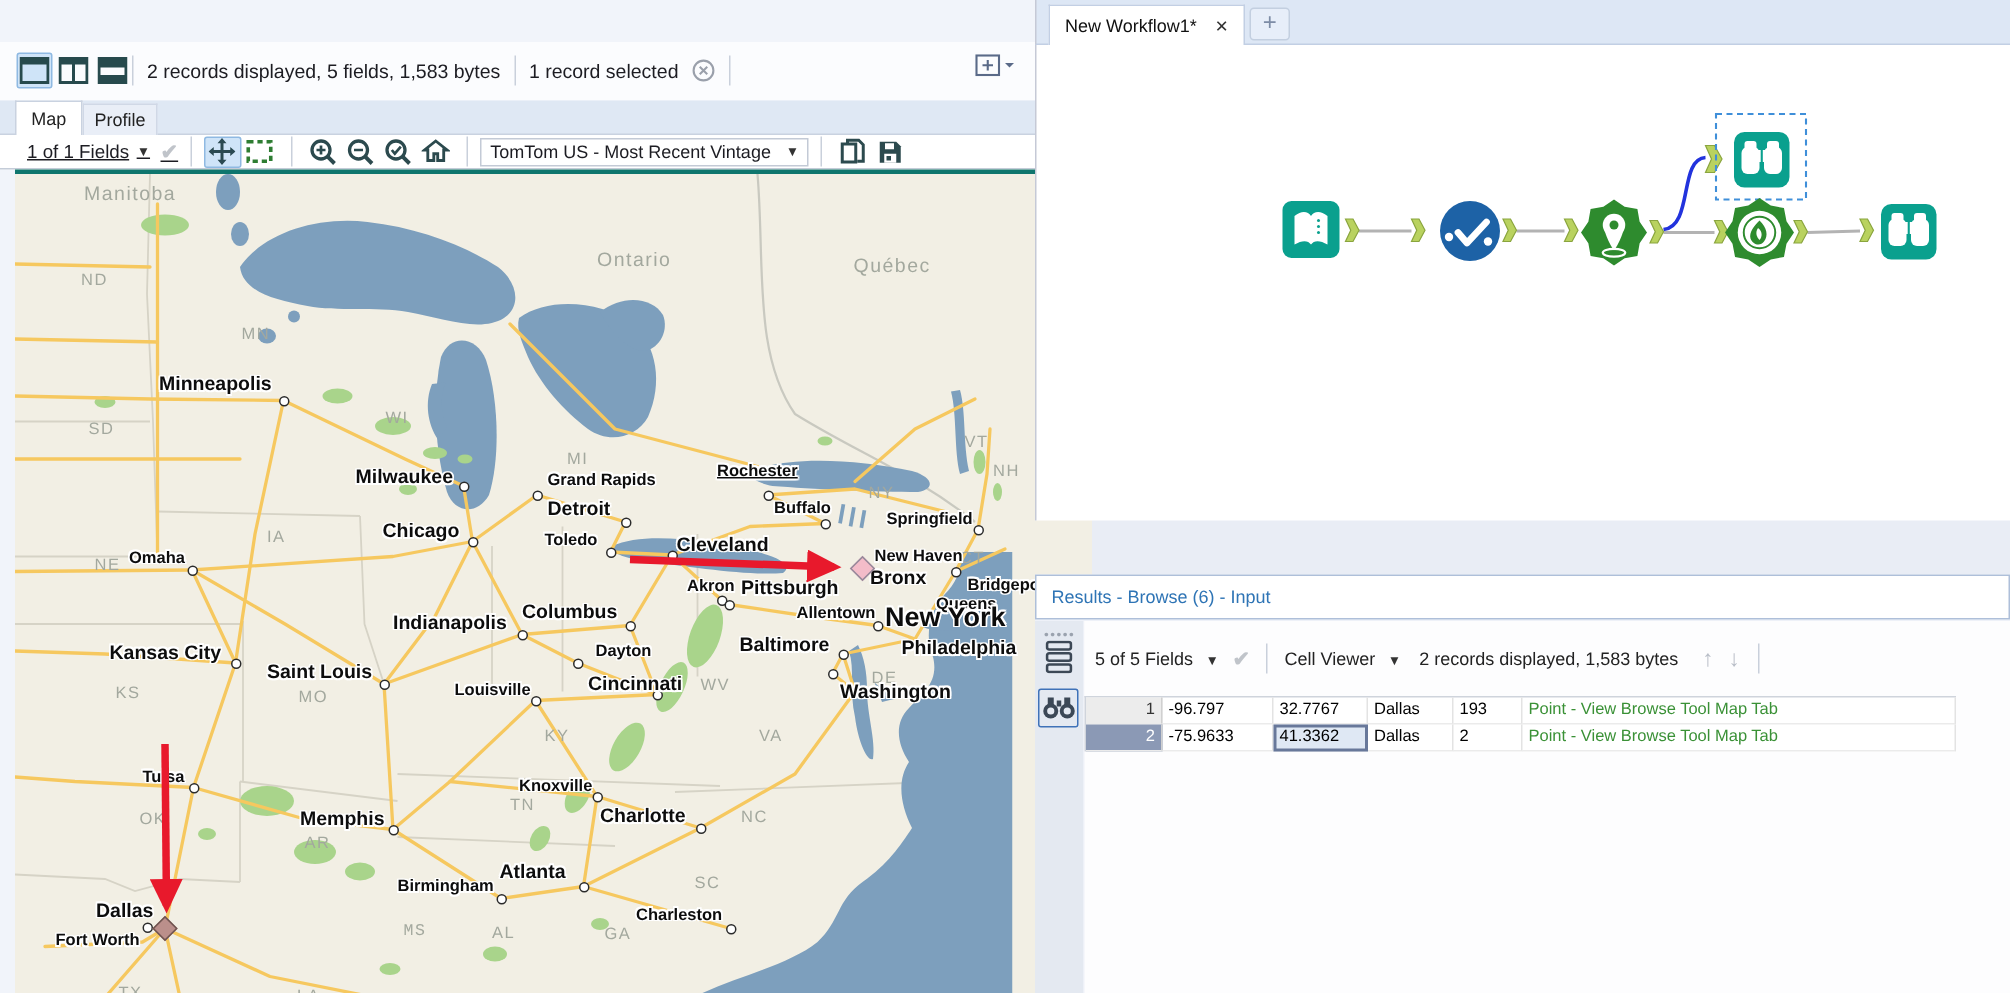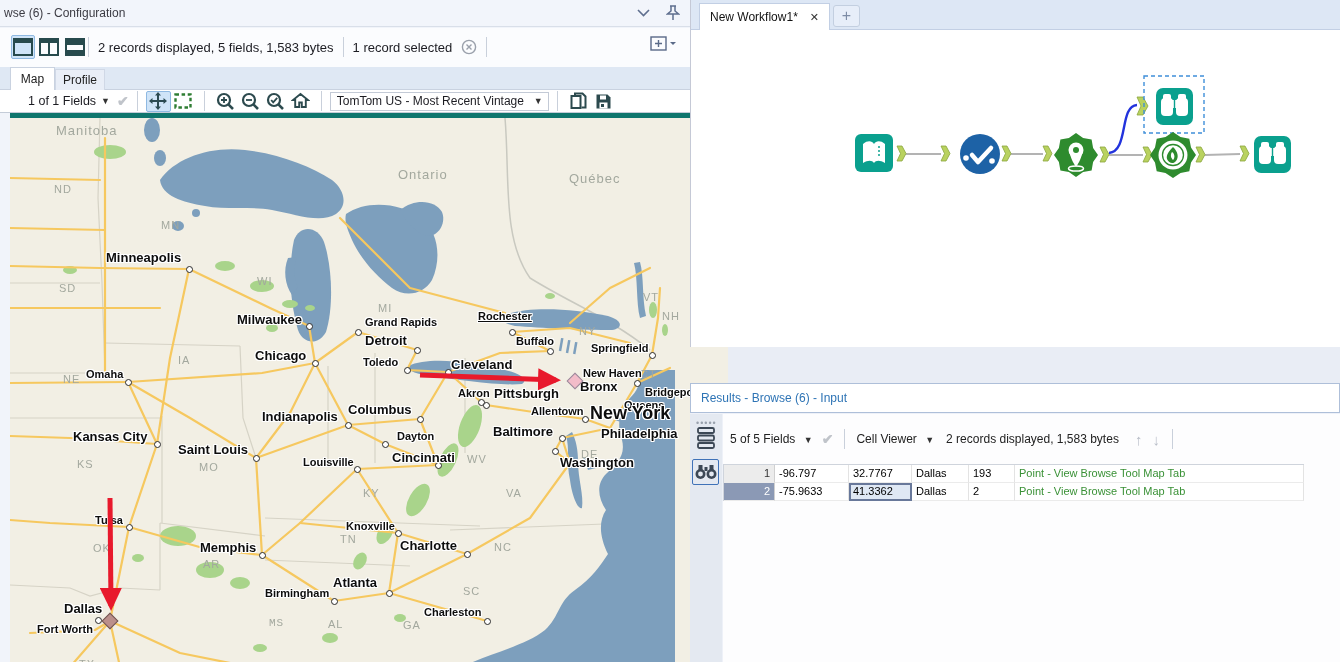--- a/index.html
+++ b/index.html
@@ -28,21 +28,21 @@
   .tab.idle { left:55px; top:2px; width:50px; height:21px; line-height:20px; background:#e9eef7; border:1px solid #d0d8e6; border-bottom:none; }
 
   .map-toolbar { position:absolute; left:0; top:90px; width:690px; height:23px; background:#fff; border-bottom:1px solid #c4ccd8; display:flex; align-items:center; font-size:12.5px; color:#1c1c22; }
   .mtb-item { display:flex; align-items:center; }
   .caret { font-size:9px; color:#333; margin-left:5px; }
   .gray-check { color:#c0c4ca; font-size:14px; font-weight:bold; margin-left:7px; }
   .tool-btn { width:25px; height:21px; display:flex; align-items:center; justify-content:center; border:1px solid transparent; border-radius:2px; }
   .tool-btn.sel { background:#cfe4f8; border-color:#8fb9e2; }
   .basemap-dd { width:219px; height:19px; border:1px solid #c3cad6; background:#fff; display:flex; align-items:center; justify-content:space-between; padding:0 5px 0 6px; font-size:12px; }
 
-  .map-box { position:absolute; left:10px; top:113px; width:718px; height:549px; background:#f2efe4; overflow:hidden; border-top:5px solid #0f766e; }
+  .map-box { position:absolute; left:10px; top:113px; width:718px; height:549px; background:#f2efe4; overflow:hidden; border-top:3px solid #0f766e; }
   .map-box svg.base { position:absolute; left:0; top:0; }
   .map-labels { position:absolute; left:0; top:0; width:665px; height:549px; }
   .prov-label { position:absolute; font-size:13px; color:#a3a89e; letter-spacing:1px; white-space:nowrap; }
   .state-label { position:absolute; font-size:11px; color:#a3a89e; letter-spacing:1px; white-space:nowrap; }
   .city-label { position:absolute; font-weight:bold; color:#0d0d0d; white-space:nowrap;
     text-shadow:-1px -1px 0 #fff,1px -1px 0 #fff,-1px 1px 0 #fff,1px 1px 0 #fff,0 -1px 0 #fff,0 1px 0 #fff,-1px 0 0 #fff,1px 0 0 #fff; }
   .city-label.lg { font-size:13px; }
   .city-label.xl { font-size:18px; }
   .city-label.sm { font-size:11px; }
   .city-dot { position:absolute; width:7px; height:7px; border:1.6px solid #2b2b2b; background:#fff; border-radius:50%; }
@@ -77,35 +77,20 @@
   .grec.selrow { background:#8b99b5; color:#fff; }
   .gcent { color:#3a9136; }
   .gfocus { outline:2px solid #68789a; outline-offset:-2px; background:#dfe8f4; }
 </style>
 </head>
 <body>
 
 <div class="app">
 
   <div class="left-panel">
-    <div class="panel-titlebar">
-      <span class="panel-title">wse (6) - Configuration</span>
-      <span class="titlebar-icons">
-        <span class="tb-icon">
-          <svg width="13" height="8" viewBox="0 0 13 8">
-              <polyline points="1,1 6.5,6.5 12,1" fill="none" stroke="#5f6f8f" stroke-width="1.6"></polyline>
-            </svg>
-        </span>
-        <span class="tb-icon">
-          <svg width="14" height="16" viewBox="0 0 14 16">
-              <path d="M4,1 h6 M5,1 v5 l-3.5,3 h11 l-3.5,-3 v-5 M7,9 v6" fill="none" stroke="#5f6f8f" stroke-width="1.5"></path>
-            </svg>
-        </span>
-      </span>
-    </div>
 
     <div class="panel-toolbar">
       <div class="layout-btns">
         <span class="layout-btn sel">
           <svg width="20" height="18" viewBox="0 0 20 18">
               <rect x="1" y="1" width="18" height="16" fill="none" stroke="#274a4d" stroke-width="2"></rect>
               <rect x="1" y="1" width="18" height="4" fill="#274a4d"></rect>
             </svg>
         </span>
         <span class="layout-btn">
@@ -144,21 +129,21 @@
           </svg>
       </span>
     </div>
 
     <div class="tab-row">
       <div class="tab active">Map</div>
       <div class="tab idle">Profile</div>
     </div>
 
     <div class="map-toolbar">
-      <span class="mtb-item" style="margin-left:28px;">
+      <span class="mtb-item" style="margin-left:18px;text-decoration:underline;">
         <span>1 of 1 Fields</span>
         <span class="caret">▼</span>
         <span class="gray-check">✔</span>
       </span>
       <span class="vsep" style="margin:0 8px;"></span>
       <span class="tool-btn sel">
         <svg width="18" height="18" viewBox="0 0 18 18">
             <path d="M9,0 l3,3.5 h-2 v4.5 h4.5 v-2 l3.5,3 -3.5,3 v-2 h-4.5 v4.5 h2 l-3,3.5 -3,-3.5 h2 v-4.5 h-4.5 v2 l-3.5,-3 3.5,-3 v2 h4.5 v-4.5 h-2 z" fill="#2b4a52"></path>
           </svg>
       </span>

